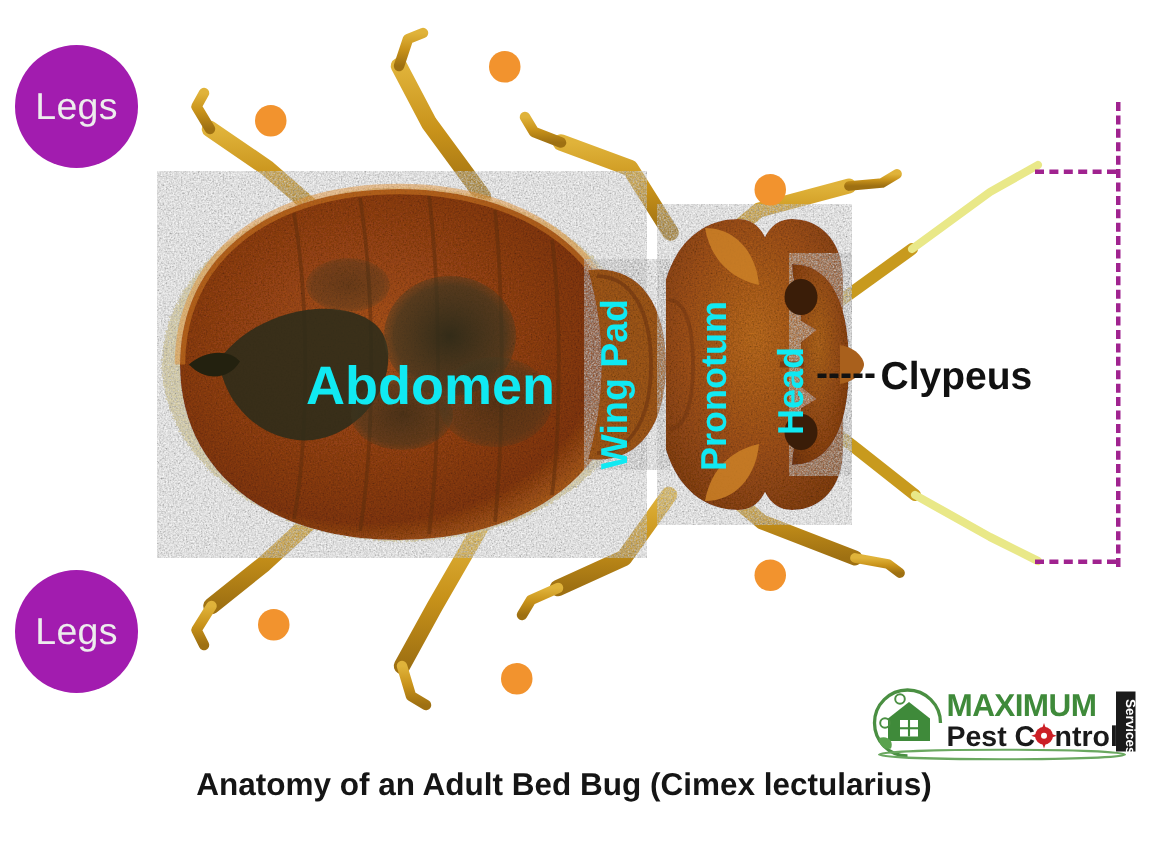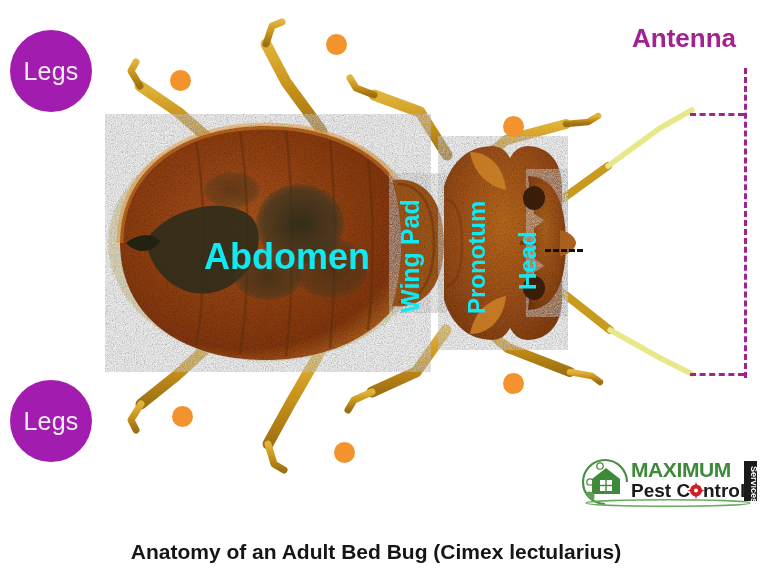--- a/index.html
+++ b/index.html
@@ -74,21 +74,21 @@
     border-top:3px dashed #a0238f;
   }
   #antenna-leader-bottom{
     position:absolute;left:690px;top:373px;width:54px;height:0;
     border-top:3px dashed #a0238f;
   }
 
   
   #caption{
     position:absolute;left:0;top:512px;width:752px;
-    text-align:center;font-size:21px;font-weight:bold;color:#151515;margin-top:28px;
+    text-align:center;font-size:21px;font-weight:bold;color:#151515;
   }
 
   
   #logo{position:absolute;left:578px;top:452px;width:180px;height:56px;}
 </style>
 </head>
 <body>
 
 <div id="stage">
 
@@ -254,22 +254,22 @@
   <div class="dot" style="left:172px;top:406px;"></div>
   <div class="dot" style="left:334px;top:442px;"></div>
   <div class="dot" style="left:503px;top:373px;"></div>
 
   <div class="cyan-label" id="label-abdomen">Abdomen</div>
   <div class="cyan-label cyan-vert" id="label-wingpad">Wing Pad</div>
   <div class="cyan-label cyan-vert" id="label-pronotum">Pronotum</div>
   <div class="cyan-label cyan-vert" id="label-head">Head</div>
 
   <div id="clypeus-leader"></div>
-
-  <div id="label-antenna">Antenna</div>
+  <div id="label-clypeus">Clypeus</div>
+
   <div id="antenna-bracket-vert"></div>
   <div id="antenna-leader-top"></div>
   <div id="antenna-leader-bottom"></div>
 
   <svg id="logo" viewBox="0 0 180 56">
 
     <g>
       <path d="M5,30 A22,22 0 0 1 49,30" fill="none" stroke="#4a8f42" stroke-width="2.2"></path>
       <path d="M5,30 A22,22 0 0 0 27,52" fill="none" stroke="#4a8f42" stroke-width="2.2"></path>
       <path d="M14,42 L14,27 L28,16 L42,27 L42,42 Z" fill="#3f8a3a"></path>

